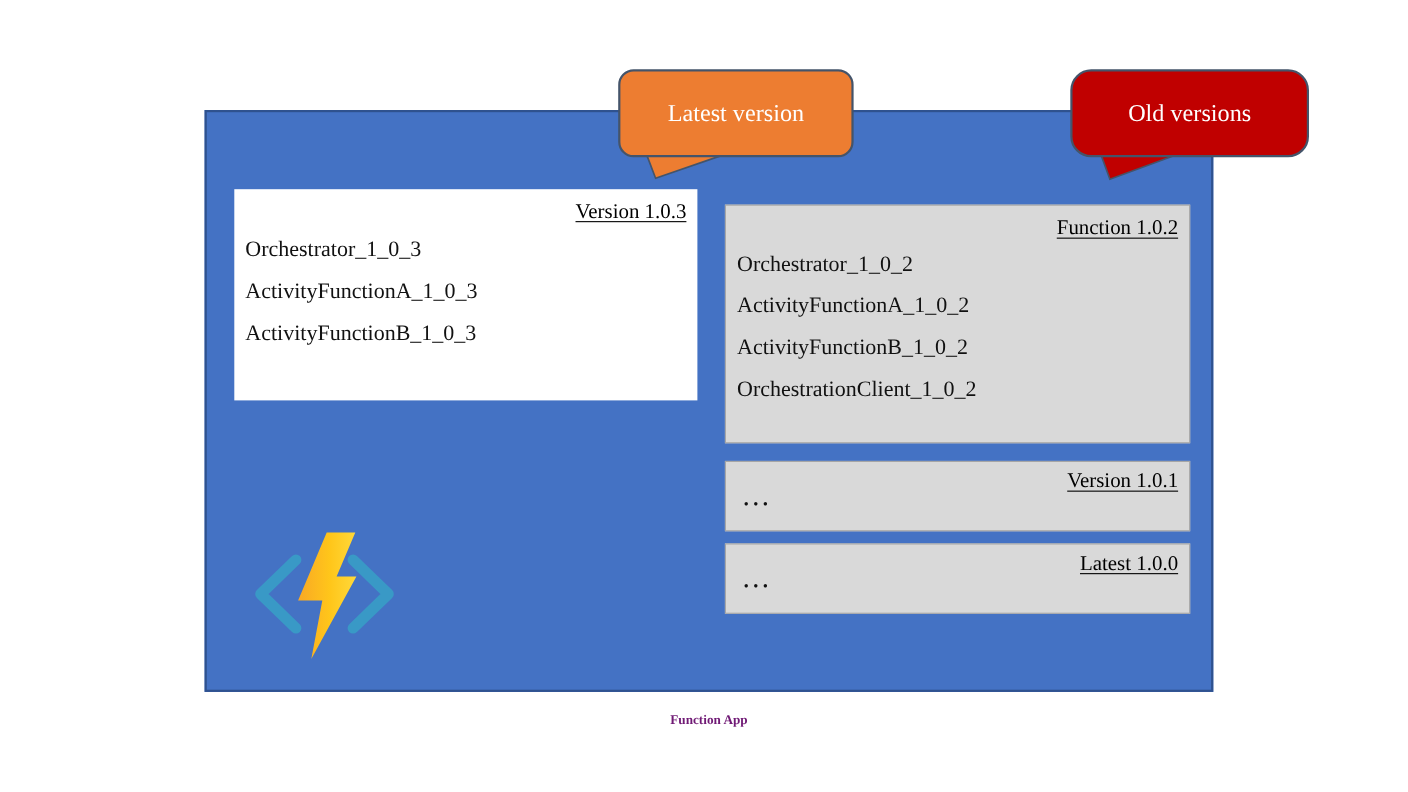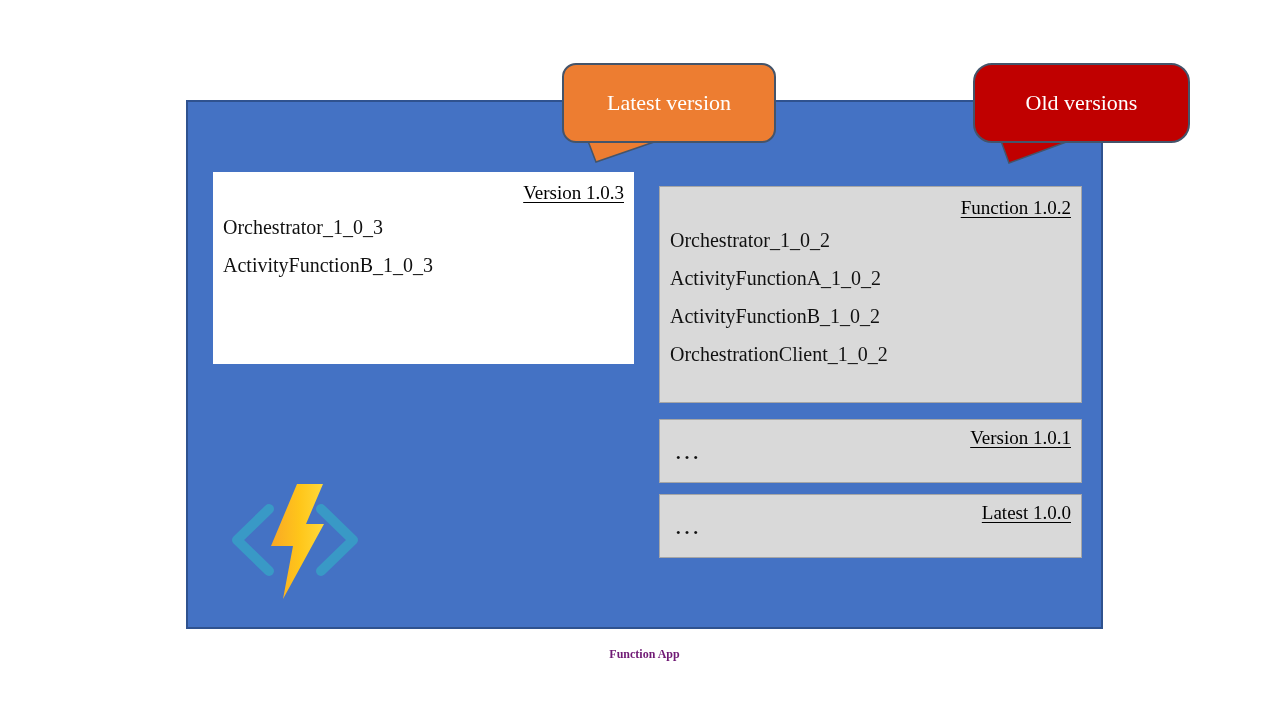--- a/index.html
+++ b/index.html
@@ -60,20 +60,21 @@
     <span>Latest version</span>
   </div>
   <div class="callout old-callout">
     <span>Old versions</span>
   </div>
 
   <div class="vbox latest">
     <div class="version-label">Version 1.0.3</div>
     <div class="fn-list">
       <div>Orchestrator_1_0_3</div>
+      <div>ActivityFunctionA_1_0_3</div>
       <div>ActivityFunctionB_1_0_3</div>
     </div>
   </div>
 
   <div class="vbox old-full">
     <div class="version-label">Function 1.0.2</div>
     <div class="fn-list">
       <div>Orchestrator_1_0_2</div>
       <div>ActivityFunctionA_1_0_2</div>
       <div>ActivityFunctionB_1_0_2</div>

